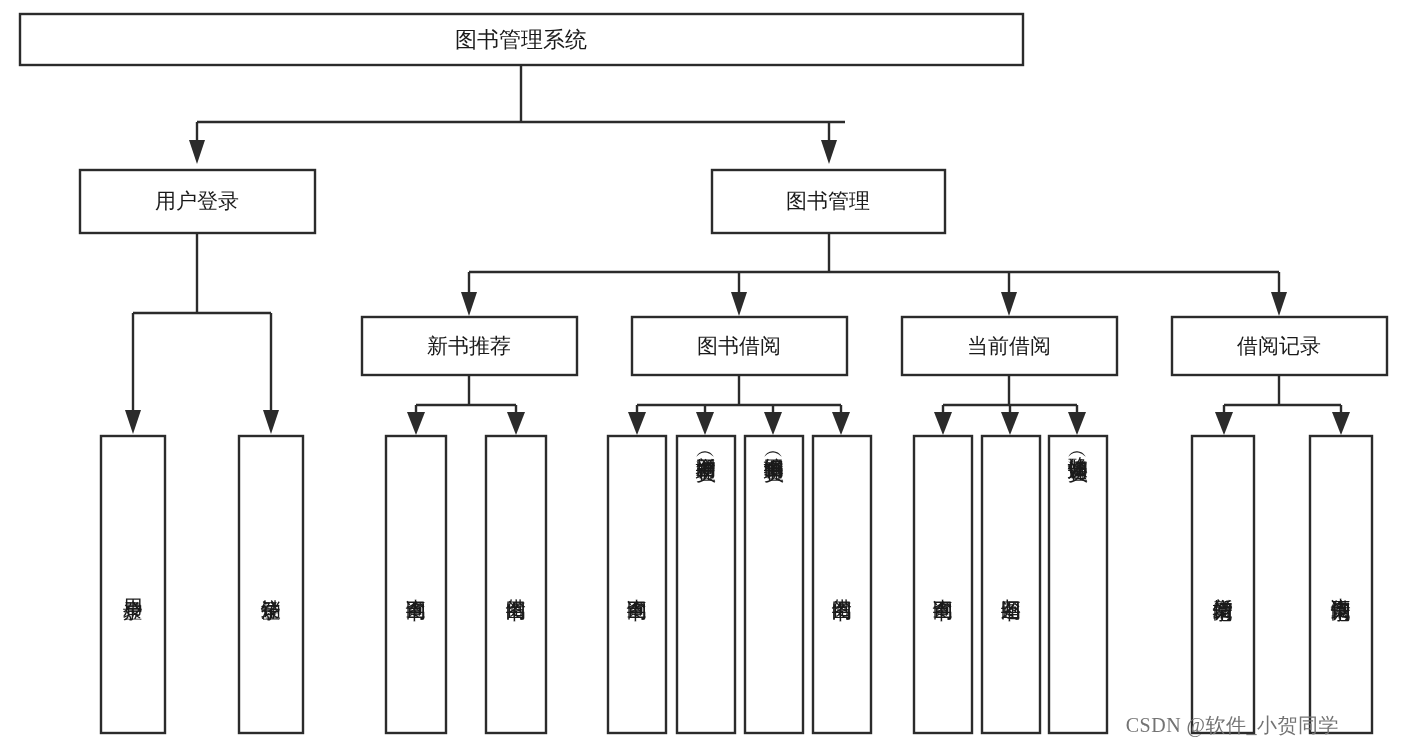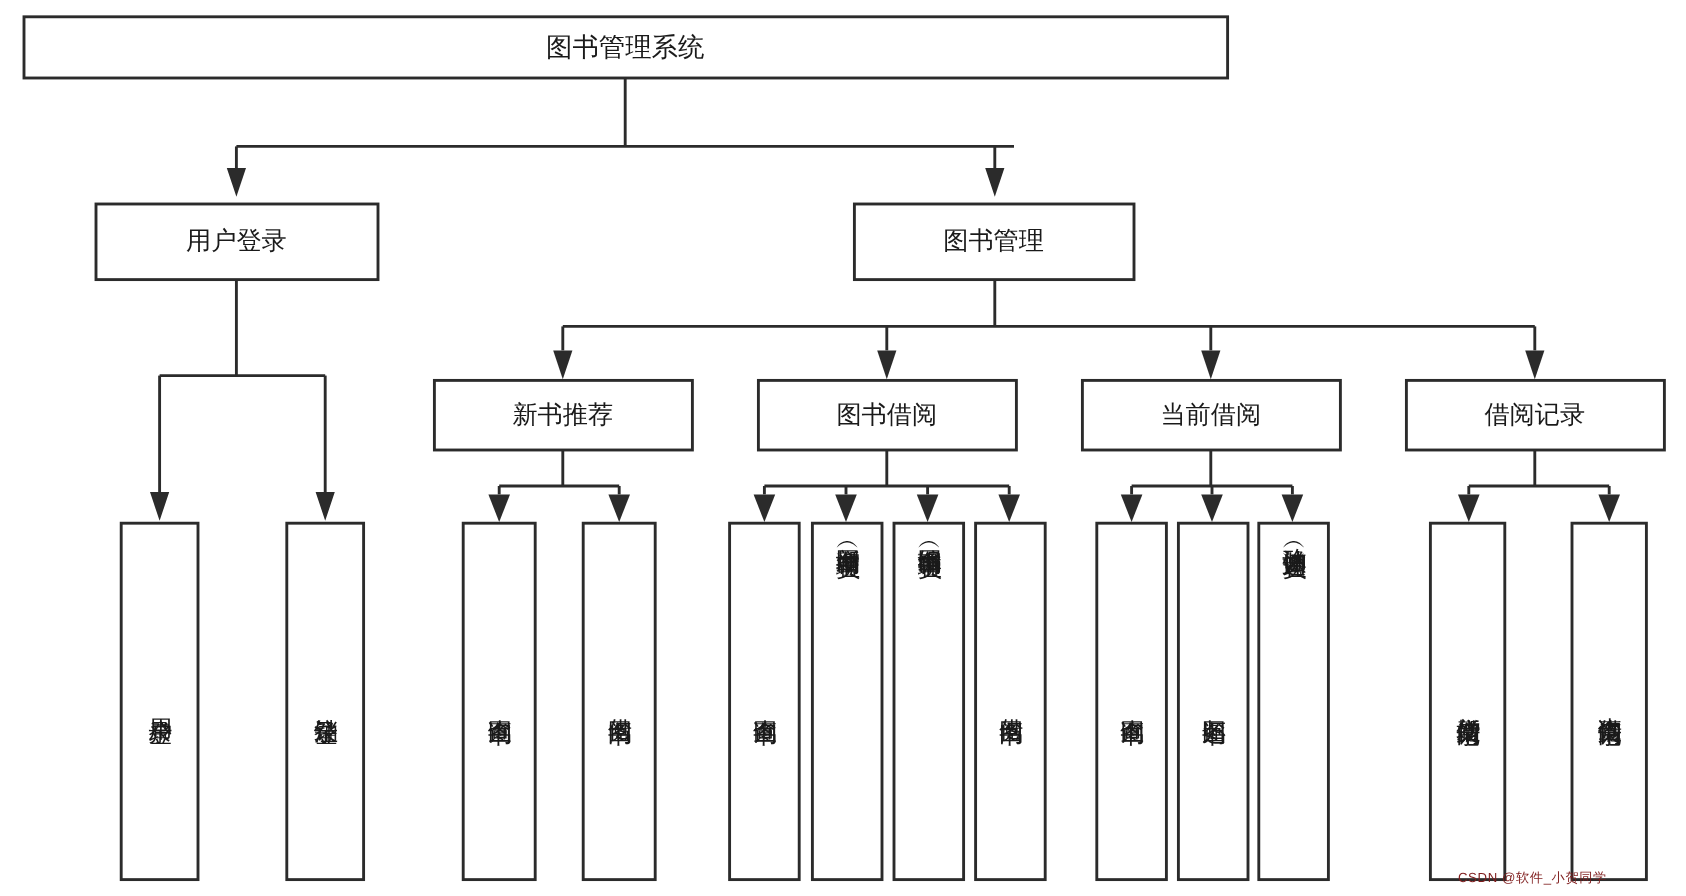--- a/index.html
+++ b/index.html
@@ -71,23 +71,23 @@
     line-height: 1.12;
     color: #1a1a1a;
     letter-spacing: 1px;
     white-space: nowrap;
     text-align: center;
   }
   .watermark {
     position: absolute;
     right: 12px;
     bottom: 8px;
-    font-family: Liberation Sans, sans-serif;
-    font-size: 11px;
-    color: #7f1d1d;
+    font-family: Liberation Serif, serif;
+    font-size: 20px;
+    color: #737373;
     letter-spacing: 0.5px;
     white-space: nowrap;
     pointer-events: none;
   }
 </style>
 </head>
 <body>
 
 <div id="diagram-root">
 

